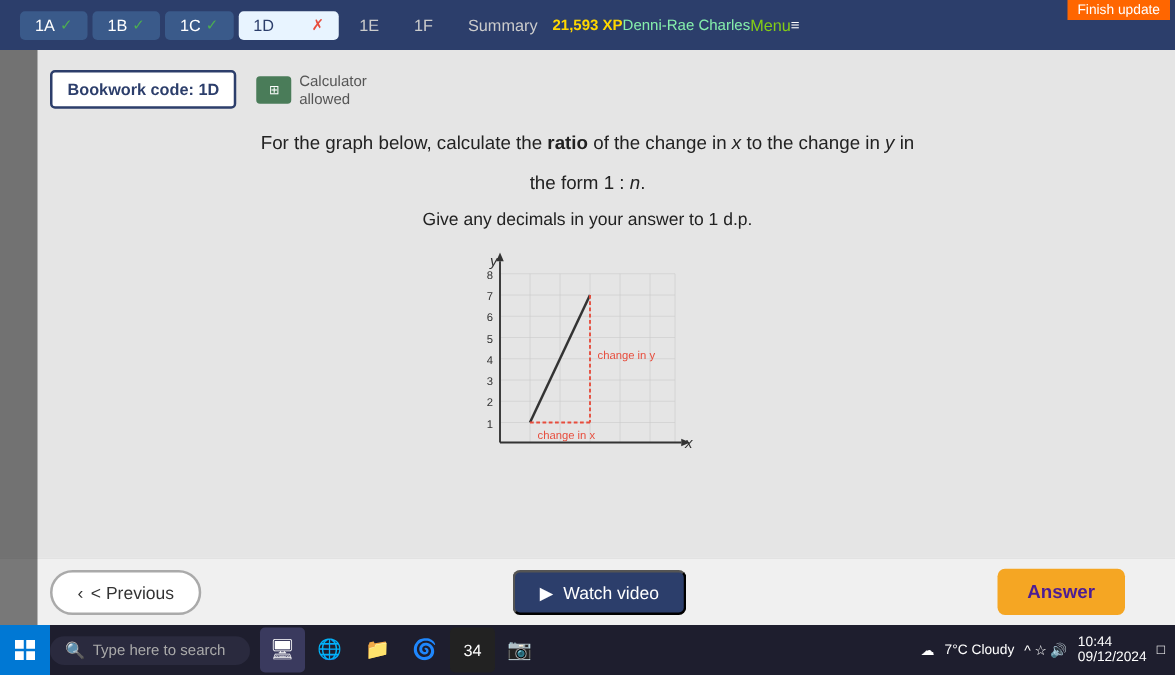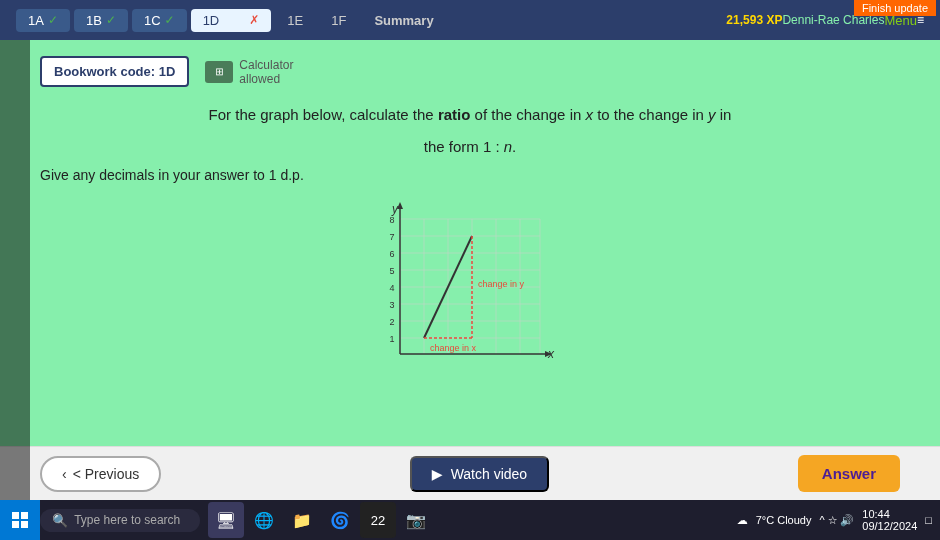--- a/index.html
+++ b/index.html
@@ -36,21 +36,20 @@
       display: flex;
       flex-direction: column;
     }
 
     
     .top-nav {
       background: #2c3e6b;
       height: 40px;
       display: flex;
       align-items: center;
-      justify-content: space-between;
       padding: 0 16px;
       color: white;
     }
 
     .nav-tabs {
       display: flex;
       align-items: center;
       gap: 4px;
     }
 
@@ -76,21 +75,21 @@
     }
 
     .nav-tab.plain {
       background: transparent;
       color: #ccc;
     }
 
     .nav-tab.summary {
       background: transparent;
       color: #ccc;
-      font-weight: bold;
+      font-weight: normal;
     }
 
     .check-mark {
       color: #4caf50;
       font-size: 12px;
     }
 
     .cross-mark {
       color: #e74c3c;
       font-size: 12px;
@@ -113,21 +112,21 @@
 
     .menu-btn {
       color: #84cc16;
       cursor: pointer;
       font-size: 13px;
     }
 
     
     .content-area {
       flex: 1;
-      background: #86efac;
+      background: #e5e5e5;
       padding: 16px 40px;
       display: flex;
       flex-direction: column;
     }
 
     
     .bookwork-bar {
       display: flex;
       align-items: center;
       gap: 16px;
@@ -173,21 +172,21 @@
       margin-bottom: 8px;
     }
 
     .question-text .bold {
       font-weight: bold;
     }
 
     .sub-question {
       font-size: 14px;
       color: #222;
-      text-align: left;
+      text-align: center;
       margin-bottom: 16px;
     }
 
     
     .graph-container {
       display: flex;
       justify-content: center;
       align-items: flex-start;
       flex: 1;
     }
@@ -473,21 +472,21 @@
     <div class="taskbar-item">
       <span style="font-size:16px;">🌐</span>
     </div>
     <div class="taskbar-item">
       <span style="font-size:16px;">📁</span>
     </div>
     <div class="taskbar-item">
       <span style="font-size:16px;">🌀</span>
     </div>
     <div class="taskbar-item" style="background:#222;">
-      <span style="color:white;font-size:13px;">22</span>
+      <span style="color:white;font-size:13px;">34</span>
     </div>
     <div class="taskbar-item">
       <span style="font-size:16px;">📷</span>
     </div>
   </div>
   <div class="taskbar-right">
     <span>☁</span>
     <span>7°C Cloudy</span>
     <span style="font-size:11px;">^ ☆ 🔊</span>
     <div>

